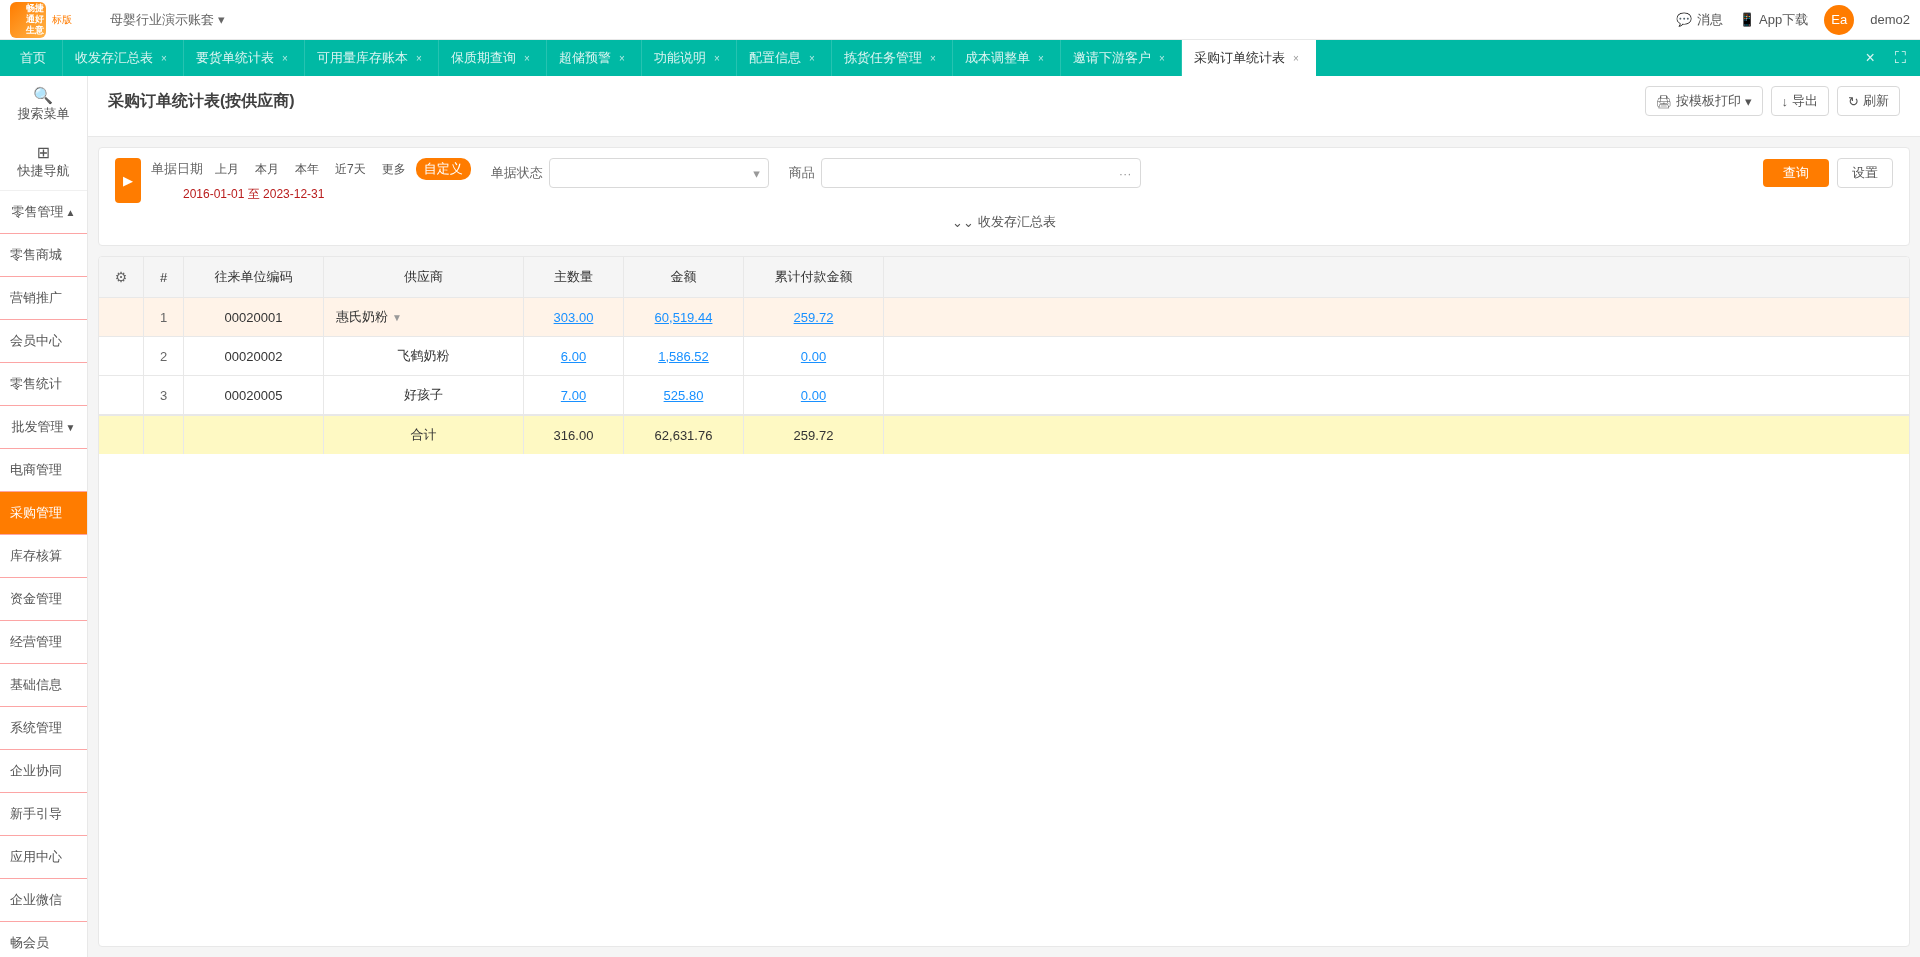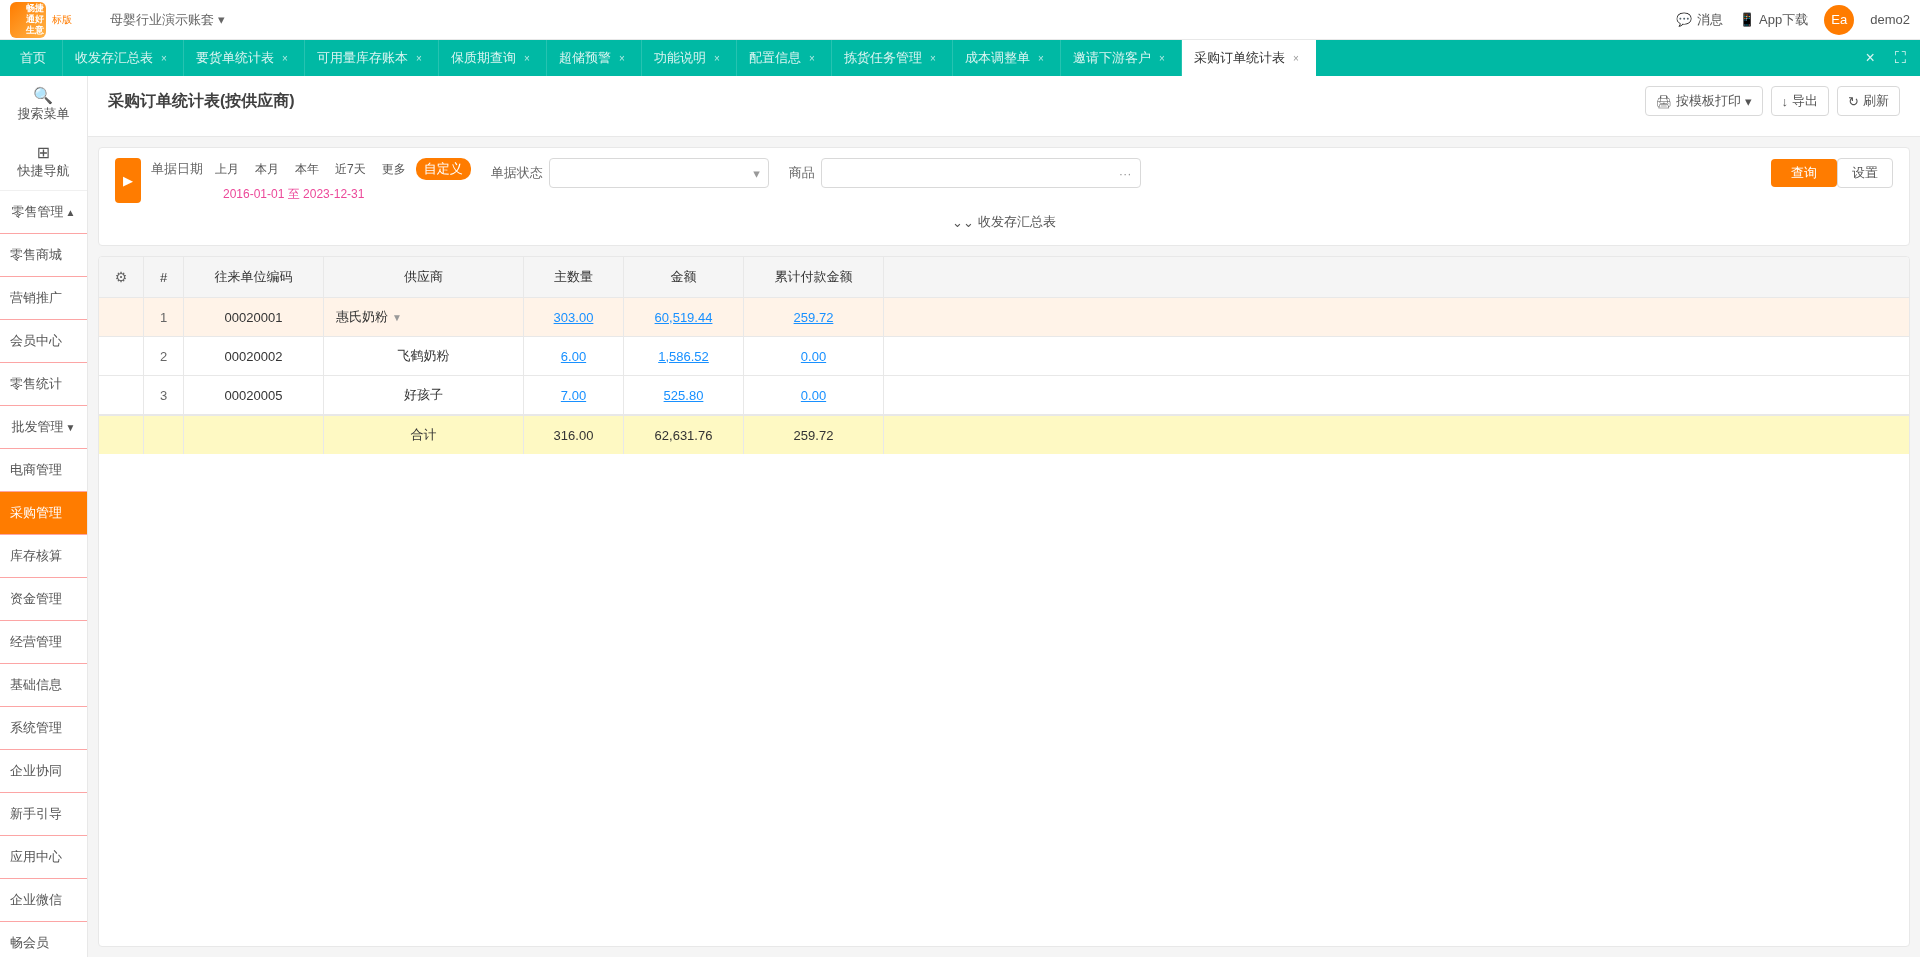--- a/index.html
+++ b/index.html
@@ -265,40 +265,40 @@
                   <span class="date-shortcut">上月</span>
                   <span class="date-shortcut">本月</span>
                   <span class="date-shortcut">本年</span>
                   <span class="date-shortcut">近7天</span>
                   <span class="date-shortcut">更多</span>
                   <span class="date-custom">
                     <span>自定义</span>
                   </span>
                 </div>
               </div>
-              <div style="color:#ec4899;font-size:12px;margin-left:72px;">2016-01-01 至 2023-12-31</div>
+              <div style="color:#b91c1c;font-size:12px;margin-left:32px;">2016-01-01 至 2023-12-31</div>
             </div>
 
             <div style="display:flex;align-items:center;gap:6px;">
               <span style="color:#666;">单据状态</span>
               <div class="filter-select" style="width:220px;">
                 <span style="color:#ccc;"></span>
                 <span style="color:#999;">▾</span>
               </div>
             </div>
 
             <div style="display:flex;align-items:center;gap:6px;">
               <span style="color:#666;">商品</span>
               <div class="filter-select-wide" style="width:320px;">
                 <span style="color:#ccc;"></span>
                 <span style="color:#999;">···</span>
               </div>
             </div>
 
-            <div style="margin-left:auto;display:flex;align-items:center;">
+            <div style="margin-left:auto;display:flex;gap:8px;align-items:center;">
               <button class="btn-query">查询</button>
               <button class="btn-settings">设置</button>
             </div>
           </div>
         </div>
 
         <div class="expand-more">
           <span>⌄⌄</span>
           <span>收发存汇总表</span>
         </div>

